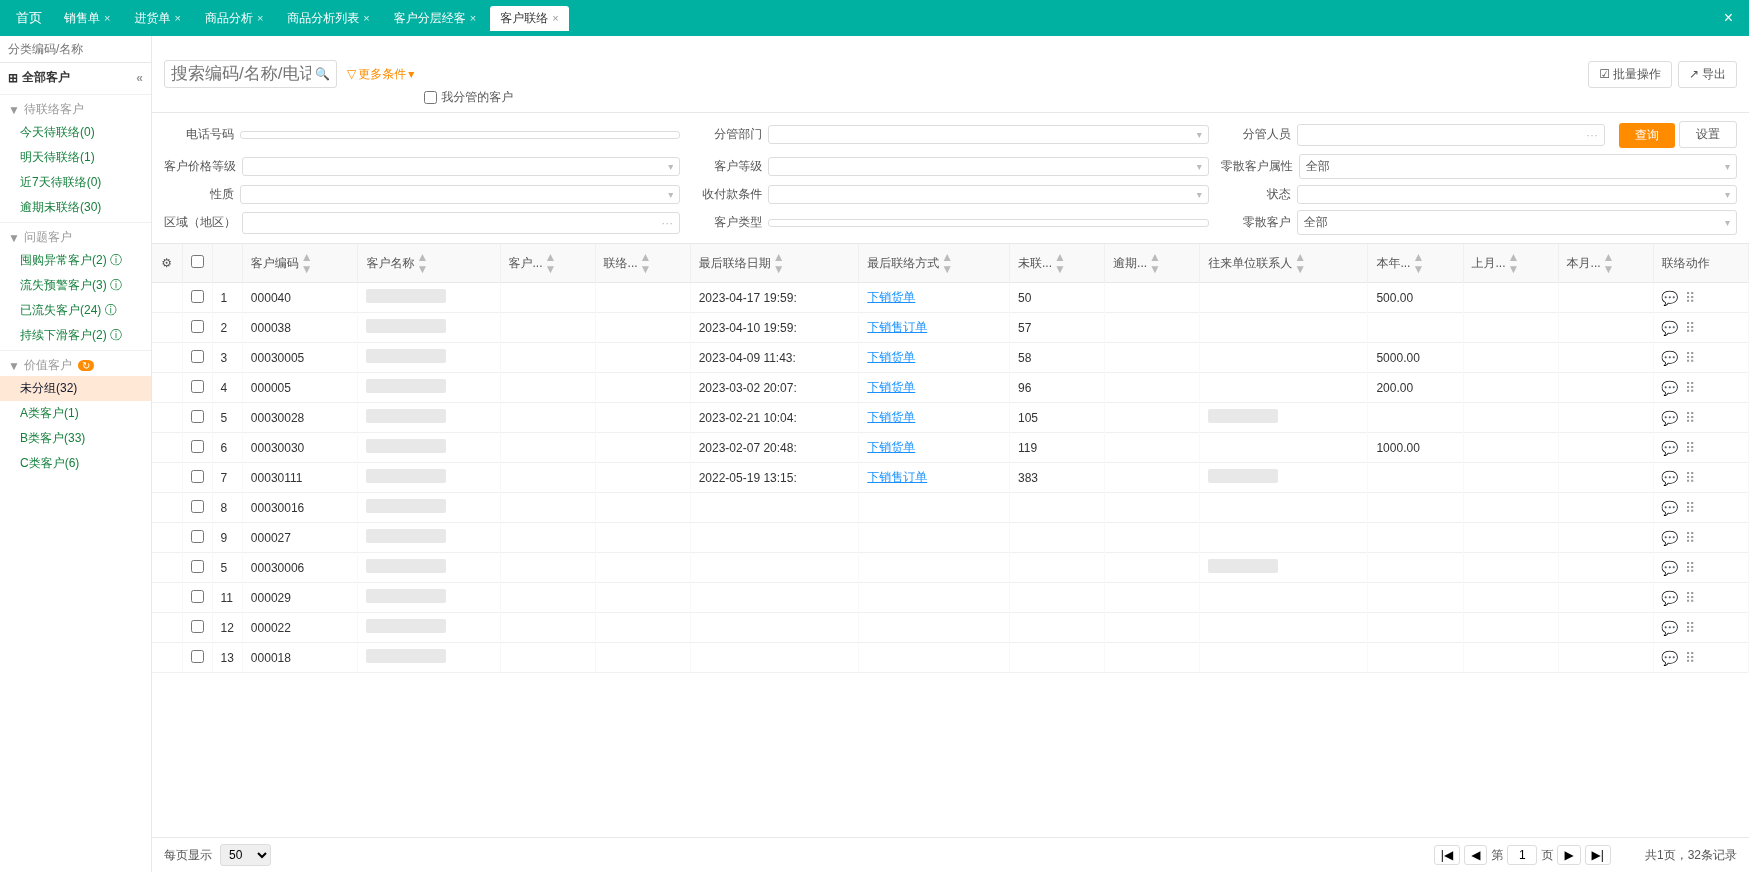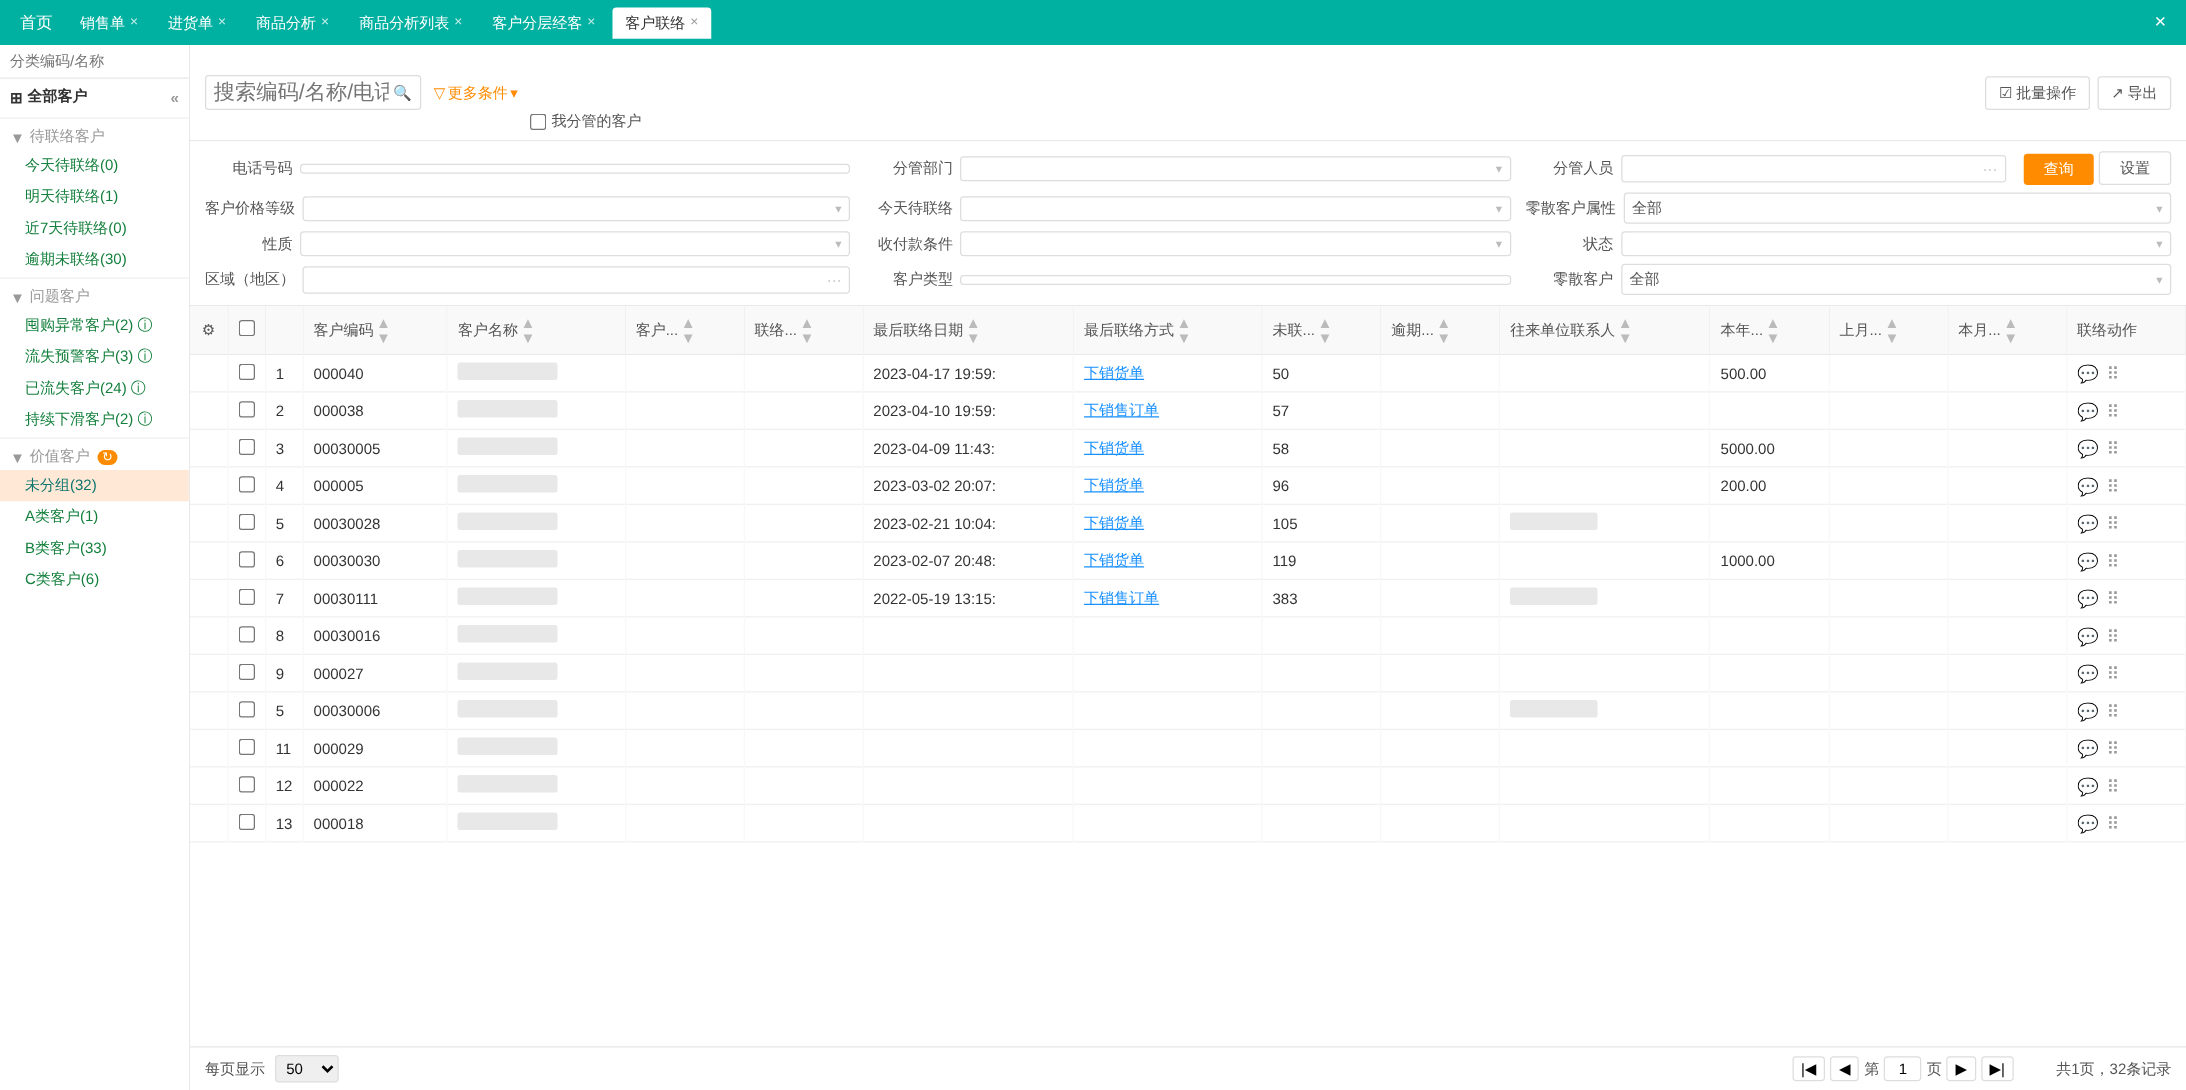--- a/index.html
+++ b/index.html
@@ -76,21 +76,21 @@
       display: flex; align-items: center; gap: 4px;
     }
     .sidebar-item {
       padding: 4px 8px 4px 20px;
       color: #15803d;
       cursor: pointer;
       white-space: nowrap;
       overflow: hidden;
       text-overflow: ellipsis;
     }
-    .sidebar-item.active { background: #ffe8d6; color: #0f766e; }
+    .sidebar-item.active { background: #ffe8d6; color: #0f172a; }
     .sidebar-divider { height: 1px; background: #f0f0f0; margin: 2px 0; }
 
     
     .main {
       flex: 1;
       display: flex;
       flex-direction: column;
       overflow: hidden;
     }
 
@@ -363,21 +363,21 @@
       </div>
 
       <div class="adv-row">
         <span class="adv-label">客户价格等级</span>
         <div class="adv-input">
           <span></span>
           <span class="arrow">▾</span>
         </div>
       </div>
       <div class="adv-row">
-        <span class="adv-label">今天待联络</span>
+        <span class="adv-label">客户等级</span>
         <div class="adv-input">
           <span></span>
           <span class="arrow">▾</span>
         </div>
       </div>
       <div class="adv-row">
         <span class="adv-label">零散客户属性</span>
         <div class="adv-input">
           <span>全部</span>
           <span class="arrow">▾</span>

